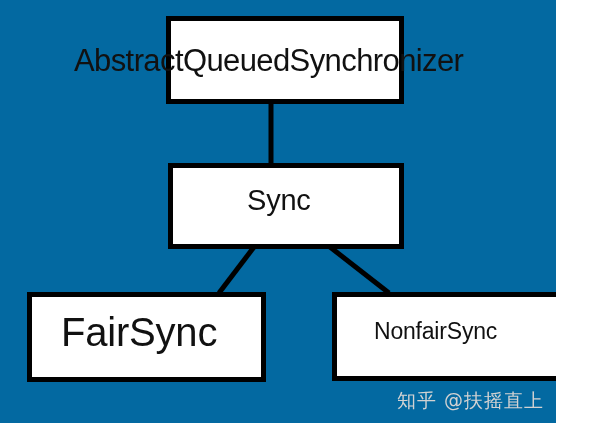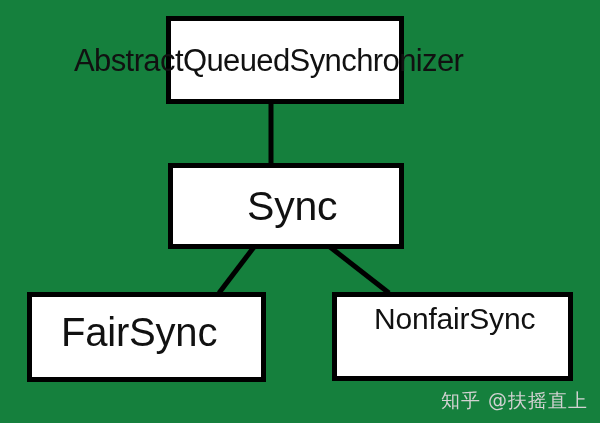--- a/index.html
+++ b/index.html
@@ -6,23 +6,23 @@
   html, body {
     margin: 0;
     padding: 0;
     background: #ffffff;
   }
   body {
     font-family: "Liberation Sans", sans-serif;
   }
   #canvas {
     position: relative;
-    width: 600px;
+    width: 556px;
     height: 423px;
-    background: #15803d;
+    background: #0369a1;
     overflow: hidden;
   }
   
   #edges {
     position: absolute;
     left: 0;
     top: 0;
     width: 600px;
     height: 423px;
     z-index: 1;
@@ -51,29 +51,29 @@
     letter-spacing: -0.2px;
     line-height: 1;
   }
   #label-aqs {
     left: 74px;  top: 45px;
     font-size: 31px;
     letter-spacing: -0.6px;
   }
   #label-sync {
     left: 247px; top: 186px;
-    font-size: 41px;
+    font-size: 29px;
   }
   #label-fair {
     left: 61px;  top: 312px;
     font-size: 40px;
   }
   #label-nonfair {
-    left: 374px; top: 304px;
-    font-size: 30px;
+    left: 374px; top: 320px;
+    font-size: 23px;
   }
   
   #watermark {
     position: absolute;
     right: 12px;
     bottom: 9px;
     z-index: 4;
     color: #d2d2d2;
     font-size: 19px;
     font-family: "DejaVu Sans", sans-serif;

